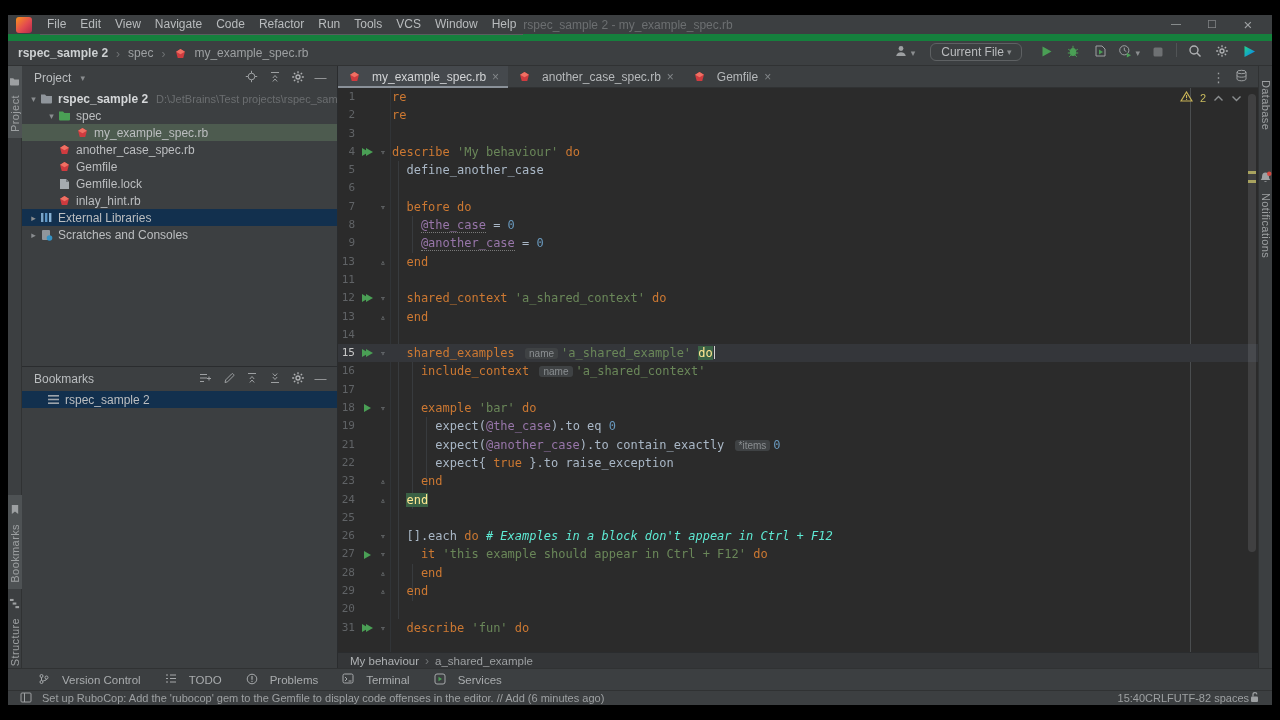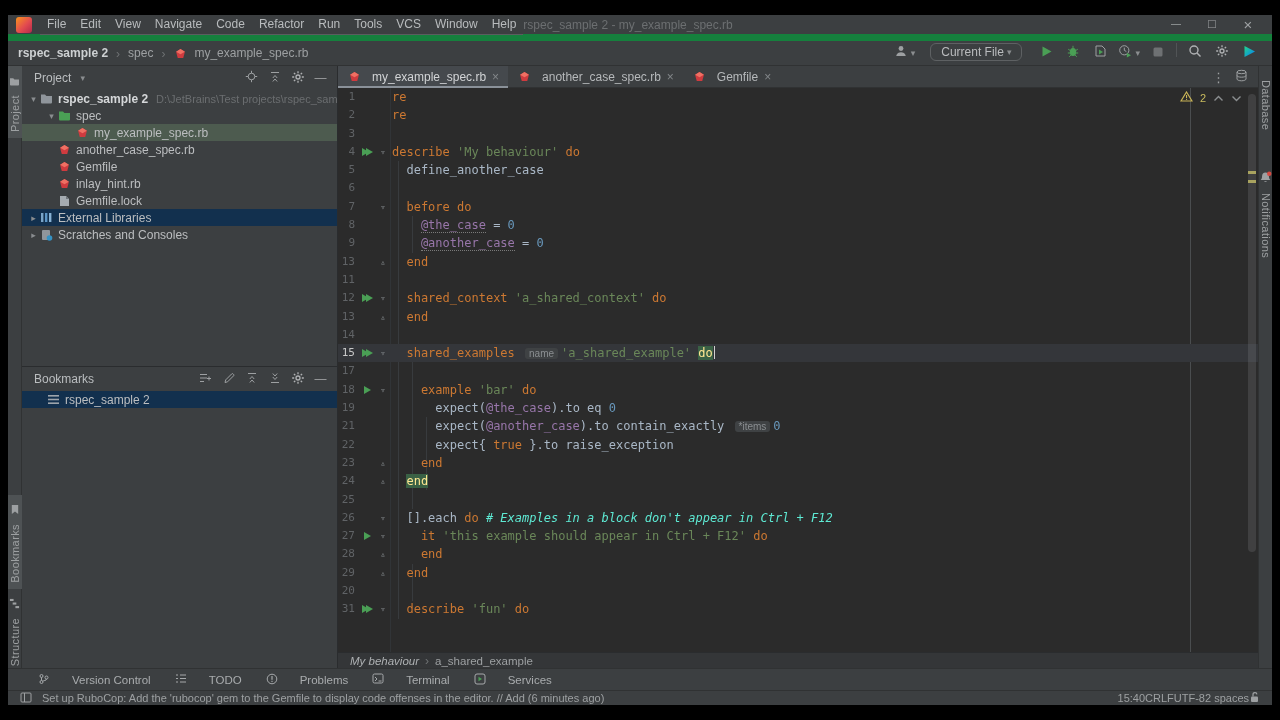--- a/index.html
+++ b/index.html
@@ -103,26 +103,26 @@
   .tooltip { position:absolute; left:68px; top:11px; z-index:6; background:#4e5052; border:1px solid #616365;
              color:#c9cbcd; font-family:"Liberation Sans",sans-serif; font-size:11.5px; padding:2px 9px 3px;
              box-shadow:0 3px 7px rgba(0,0,0,.4); white-space:nowrap; }
   .inspect { position:absolute; top:3px; right:16px; z-index:5; display:flex; align-items:center; gap:7px;
              font-family:"Liberation Sans",sans-serif; font-size:11px; color:#c9bc5e; }
   .sthumb { position:absolute; right:2px; top:6px; width:8px; height:458px; background:rgba(140,143,145,.22); border-radius:4px; z-index:4; }
   .smark  { position:absolute; right:2px; width:8px; height:3px; background:#a9a35f; z-index:5; }
 
   .ed-crumbs { height:16px; flex:none; background:#343638; border-top:1px solid #2a2c2e;
                display:flex; align-items:center; padding-left:12px; font-size:11.5px; color:#9da0a2; }
-  .ed-crumbs .b1 { color:#aeb1b3;font-style:italic; }
+  .ed-crumbs .b1 { color:#aeb1b3; }
 
   
   .bottombar { height:22px; flex:none; background:#3c3f41; border-top:1px solid #303233;
                display:flex; align-items:center; gap:24px; padding-left:30px; font-size:11.5px; color:#a9acae; }
-  .bb-item { display:flex; align-items:center; gap:22px; }
+  .bb-item { display:flex; align-items:center; gap:12px; }
   .statusbar { height:15px; flex:none; background:#3c3f41; border-top:1px solid #303233;
                display:flex; align-items:center; font-size:11px; color:#9da0a2; padding:0 12px; gap:10px; }
   .sb-right { margin-left:auto; display:flex; align-items:center; }
 </style>
 </head>
 <body>
 
 <div class="window">
 
   <div class="titlebar">
@@ -324,36 +324,36 @@
                 <svg width="11" height="11" viewBox="0 0 12 12">
                   <polygon points="6,1 10.8,4 9,11 3,11 1.2,4" fill="#cf3b3f"></polygon>
                   <polygon points="6,1 10.8,4 6,6.8 1.2,4" fill="#ef7063"></polygon>
                 </svg>
               </span>
               <span class="tlabel">Gemfile</span>
             </div>
             <div class="tree-row" style="padding-left: 24px;">
               <span class="chev"></span>
               <span class="ticon">
+                <svg width="11" height="12" viewBox="0 0 11 12">
+                  <path d="M1 1h6l3 3v7H1z" fill="#a5abb0"></path>
+                  <path d="M7 1l3 3H7z" fill="#70767b"></path>
+                </svg>
+              </span>
+              <span class="tlabel">Gemfile.lock</span>
+            </div>
+            <div class="tree-row" style="padding-left: 24px;">
+              <span class="chev"></span>
+              <span class="ticon">
                 <svg width="11" height="11" viewBox="0 0 12 12">
                   <polygon points="6,1 10.8,4 9,11 3,11 1.2,4" fill="#cf3b3f"></polygon>
                   <polygon points="6,1 10.8,4 6,6.8 1.2,4" fill="#ef7063"></polygon>
                 </svg>
               </span>
               <span class="tlabel">inlay_hint.rb</span>
-            </div>
-            <div class="tree-row" style="padding-left: 24px;">
-              <span class="chev"></span>
-              <span class="ticon">
-                <svg width="11" height="12" viewBox="0 0 11 12">
-                  <path d="M1 1h6l3 3v7H1z" fill="#a5abb0"></path>
-                  <path d="M7 1l3 3H7z" fill="#70767b"></path>
-                </svg>
-              </span>
-              <span class="tlabel">Gemfile.lock</span>
             </div>
             <div class="tree-row sel-blue" style="padding-left: 6px;">
               <span class="chev">▸</span>
               <span class="ticon">
                 <svg width="13" height="11" viewBox="0 0 13 11">
                   <rect x="1" y="1" width="2.4" height="9" fill="#7aa5c8"></rect>
                   <rect x="5" y="1" width="2.4" height="9" fill="#5d96c6"></rect>
                   <rect x="9" y="1" width="2.4" height="9" fill="#88b2d4"></rect>
                 </svg>
               </span>
@@ -491,20 +491,21 @@
           <div class="line"><span class="g-num">6</span><span class="g-run"></span><span class="g-fold"></span><span class="lt" style="padding-left:2px"></span></div>
           <div class="line"><span class="g-num">7</span><span class="g-run"></span><span class="g-fold">▿</span><span class="lt" style="padding-left:16.45px"><span class="tk-kw">before </span><span class="tk-kw">do</span></span></div>
           <div class="line"><span class="g-num">8</span><span class="g-run"></span><span class="g-fold"></span><span class="lt" style="padding-left:30.9px"><span class="tk-ivu">@the_case</span><span class="tk-def"> = </span><span class="tk-num">0</span></span></div>
           <div class="line"><span class="g-num">9</span><span class="g-run"></span><span class="g-fold"></span><span class="lt" style="padding-left:30.9px"><span class="tk-ivu">@another_case</span><span class="tk-def"> = </span><span class="tk-num">0</span></span></div>
           <div class="line"><span class="g-num">13</span><span class="g-run"></span><span class="g-fold">▵</span><span class="lt" style="padding-left:16.45px"><span class="tk-kw">end</span></span></div>
           <div class="line"><span class="g-num">11</span><span class="g-run"></span><span class="g-fold"></span><span class="lt" style="padding-left:2px"></span></div>
           <div class="line"><span class="g-num">12</span><span class="g-run"><span class="tri"></span><span class="tri"></span></span><span class="g-fold">▿</span><span class="lt" style="padding-left:16.45px"><span class="tk-kw">shared_context </span><span class="tk-str">'a_shared_context'</span><span class="tk-def"> </span><span class="tk-kw">do</span></span></div>
           <div class="line"><span class="g-num">13</span><span class="g-run"></span><span class="g-fold">▵</span><span class="lt" style="padding-left:16.45px"><span class="tk-kw">end</span></span></div>
           <div class="line"><span class="g-num">14</span><span class="g-run"></span><span class="g-fold"></span><span class="lt" style="padding-left:2px"></span></div>
           <div class="line cur"><span class="g-num">15</span><span class="g-run"><span class="tri"></span><span class="tri"></span></span><span class="g-fold">▿</span><span class="lt" style="padding-left:16.45px"><span class="tk-kw">shared_examples </span><span class="tk-hint">name</span><span class="tk-str">'a_shared_example'</span><span class="tk-def"> </span><span class="tk-kw tk-hl">do</span><span class="caret"></span></span></div>
+          <div class="line"><span class="g-num">16</span><span class="g-run"></span><span class="g-fold"></span><span class="lt" style="padding-left:30.9px"><span class="tk-kw">include_context </span><span class="tk-hint">name</span><span class="tk-str">'a_shared_context'</span></span></div>
           <div class="line"><span class="g-num">17</span><span class="g-run"></span><span class="g-fold"></span><span class="lt" style="padding-left:2px"></span></div>
           <div class="line"><span class="g-num">18</span><span class="g-run"><span class="tri"></span></span><span class="g-fold">▿</span><span class="lt" style="padding-left:30.9px"><span class="tk-kw">example </span><span class="tk-str">'bar'</span><span class="tk-def"> </span><span class="tk-kw">do</span></span></div>
           <div class="line"><span class="g-num">19</span><span class="g-run"></span><span class="g-fold"></span><span class="lt" style="padding-left:45.349999999999994px"><span class="tk-def">expect(</span><span class="tk-ivar">@the_case</span><span class="tk-def">).to eq </span><span class="tk-num">0</span></span></div>
           <div class="line"><span class="g-num">21</span><span class="g-run"></span><span class="g-fold"></span><span class="lt" style="padding-left:45.349999999999994px"><span class="tk-def">expect(</span><span class="tk-ivar">@another_case</span><span class="tk-def">).to contain_exactly </span><span class="tk-hint">*items</span><span class="tk-num">0</span></span></div>
           <div class="line"><span class="g-num">22</span><span class="g-run"></span><span class="g-fold"></span><span class="lt" style="padding-left:45.349999999999994px"><span class="tk-def">expect{ </span><span class="tk-kw">true</span><span class="tk-def"> }.to raise_exception</span></span></div>
           <div class="line"><span class="g-num">23</span><span class="g-run"></span><span class="g-fold">▵</span><span class="lt" style="padding-left:30.9px"><span class="tk-kw">end</span></span></div>
           <div class="line"><span class="g-num">24</span><span class="g-run"></span><span class="g-fold">▵</span><span class="lt" style="padding-left:16.45px"><span class="tk-kw tk-hl">end</span></span></div>
           <div class="line"><span class="g-num">25</span><span class="g-run"></span><span class="g-fold"></span><span class="lt" style="padding-left:2px"></span></div>
           <div class="line"><span class="g-num">26</span><span class="g-run"></span><span class="g-fold">▿</span><span class="lt" style="padding-left:16.45px"><span class="tk-def">[].each </span><span class="tk-kw">do</span><span class="tk-def"> </span><span class="tk-com"># Examples in a block don't appear in Ctrl + F12</span></span></div>
           <div class="line"><span class="g-num">27</span><span class="g-run"><span class="tri"></span></span><span class="g-fold">▿</span><span class="lt" style="padding-left:30.9px"><span class="tk-kw">it </span><span class="tk-str">'this example should appear in Ctrl + F12'</span><span class="tk-def"> </span><span class="tk-kw">do</span></span></div>

